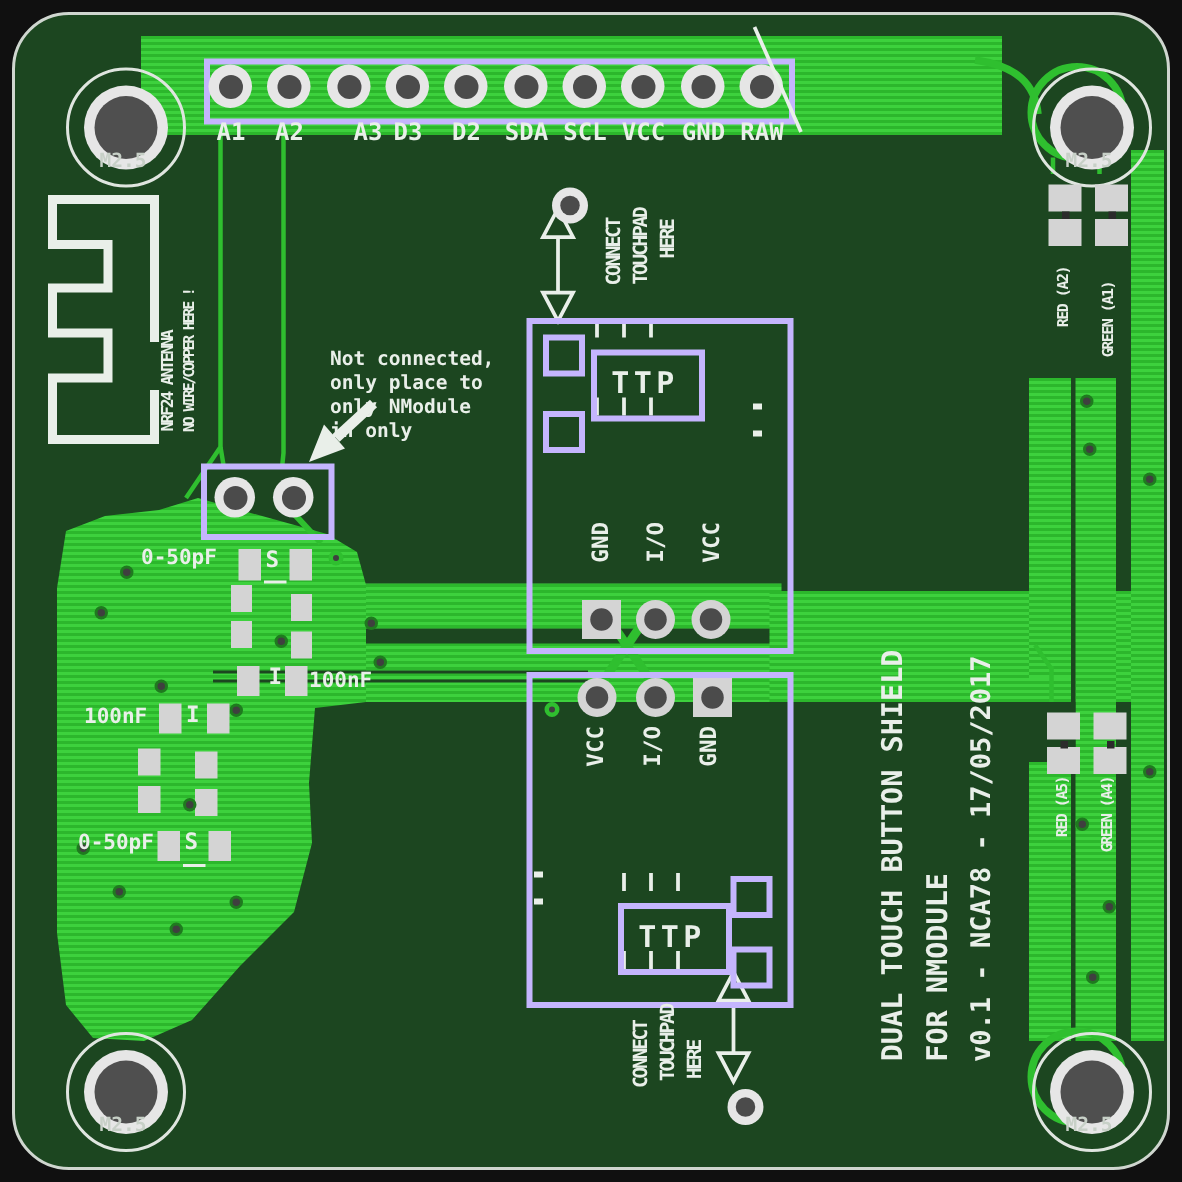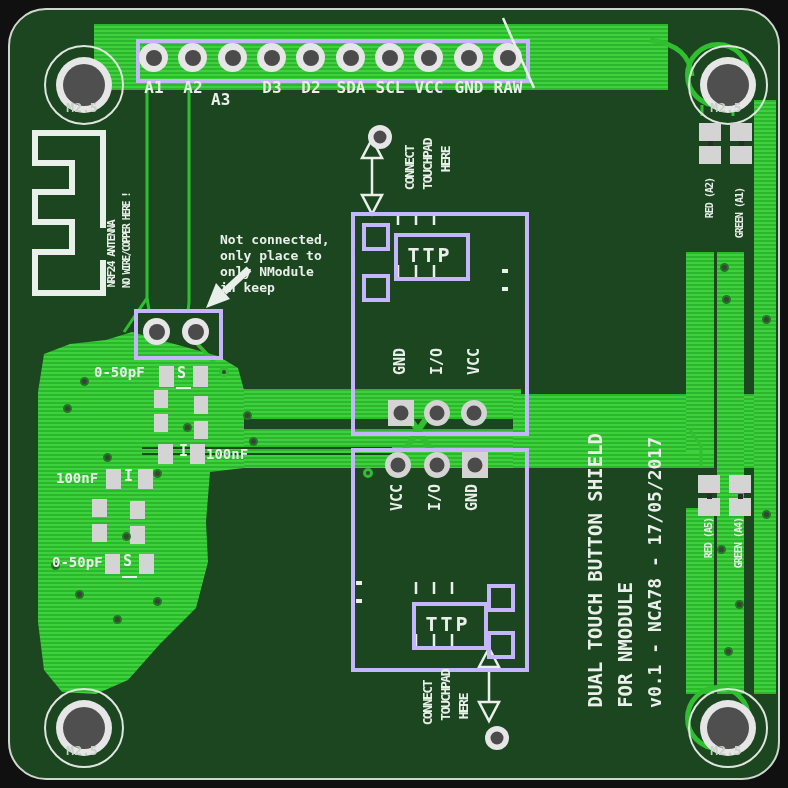--- a/index.html
+++ b/index.html
@@ -137,21 +137,21 @@
         <div class="hole" style="width:16px;height:16px;"></div>
       </div>
     <div class="tht" style="left:444px;top:33px;width:29px;height:29px;">
         <div class="hole" style="width:16px;height:16px;"></div>
       </div>
     <div class="tht" style="left:483px;top:33px;width:29px;height:29px;">
         <div class="hole" style="width:16px;height:16px;"></div>
       </div>
     <div class="txt" style="left:122px;top:68px;width:44px;text-align:center;font-size:16px;">A1</div>
     <div class="txt" style="left:161px;top:68px;width:44px;text-align:center;font-size:16px;">A2</div>
-    <div class="txt" style="left:201px;top:68px;width:44px;text-align:left;font-size:16px;margin-top:12px;">A3</div>
+    <div class="txt" style="left:201px;top:68px;width:44px;text-align:right;font-size:16px;">A3</div>
     <div class="txt" style="left:240px;top:68px;width:44px;text-align:center;font-size:16px;">D3</div>
     <div class="txt" style="left:279px;top:68px;width:44px;text-align:center;font-size:16px;">D2</div>
     <div class="txt" style="left:319px;top:68px;width:44px;text-align:center;font-size:16px;">SDA</div>
     <div class="txt" style="left:358px;top:68px;width:44px;text-align:center;font-size:16px;">SCL</div>
     <div class="txt" style="left:397px;top:68px;width:44px;text-align:center;font-size:16px;">VCC</div>
     <div class="txt" style="left:437px;top:68px;width:44px;text-align:center;font-size:16px;">GND</div>
     <div class="txt" style="left:476px;top:68px;width:44px;text-align:center;font-size:16px;">RAW</div>
 
     <svg width="788" height="788" viewBox="8 8 788 788">
       <path d="M101,226 L101,131 L33,131 L33,161 L70,161 L70,190 L33,190 L33,220 L70,220 L70,250 L33,250 L33,291 L101,291 L101,258" stroke="#e9efe9" stroke-width="6" fill="none"></path>
@@ -172,21 +172,21 @@
       <path d="M396,211 V223 M414,211 V223 M432,211 V223 M396,263 V275 M414,263 V275 M432,263 V275" stroke="#e9efe9" stroke-width="2.5" fill="none"></path>
 
       <path d="M414,580 V592 M432,580 V592 M450,580 V592 M414,632 V644 M432,632 V644 M450,632 V644" stroke="#e9efe9" stroke-width="2.5" fill="none"></path>
     </svg>
     <div class="vtext" style="left:95px;bottom:490px;font-size:11px;letter-spacing:-1.5px;">NRF24 ANTENNA</div>
     <div class="vtext" style="left:111px;bottom:490px;font-size:10px;letter-spacing:-1.5px;">NO WIRE/COPPER HERE !</div>
 
     <div class="txt" style="left:210px;top:222px;font-size:13px;">Not connected,</div>
     <div class="txt" style="left:210px;top:238px;font-size:13px;">only place to</div>
     <div class="txt" style="left:210px;top:254px;font-size:13px;">only NModule</div>
-    <div class="txt" style="left:210px;top:270px;font-size:13px;">in keep</div>
+    <div class="txt" style="left:210px;top:270px;font-size:13px;">in only</div>
 
     <div class="silk-box" style="left:124px;top:299px;width:81px;height:43px;"></div>
     <div class="tht" style="left:133px;top:308px;width:27px;height:27px;">
         <div class="hole" style="width:16px;height:16px;"></div>
       </div>
     <div class="tht" style="left:172px;top:308px;width:27px;height:27px;">
         <div class="hole" style="width:16px;height:16px;"></div>
       </div>
 
     <div class="txt" style="left:84px;top:354px;font-size:14px;">0-50pF</div>

